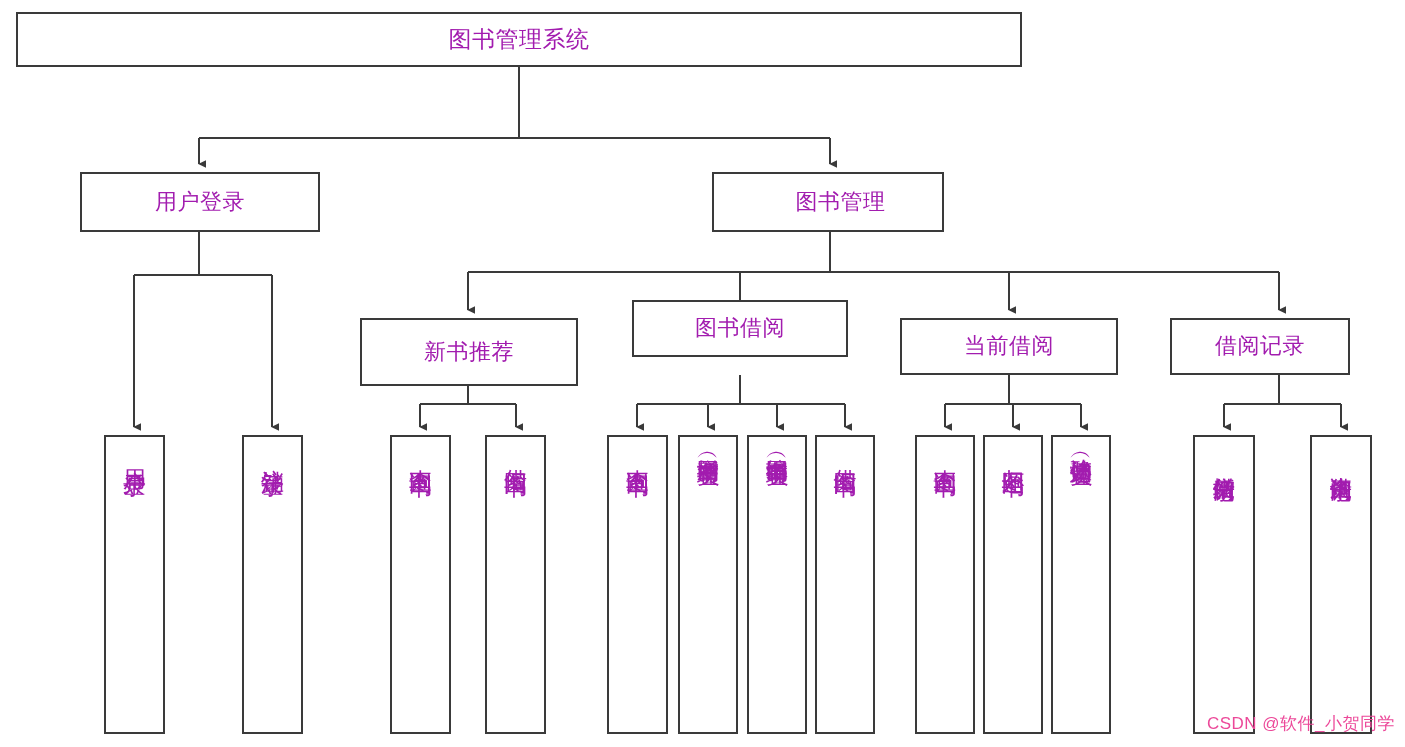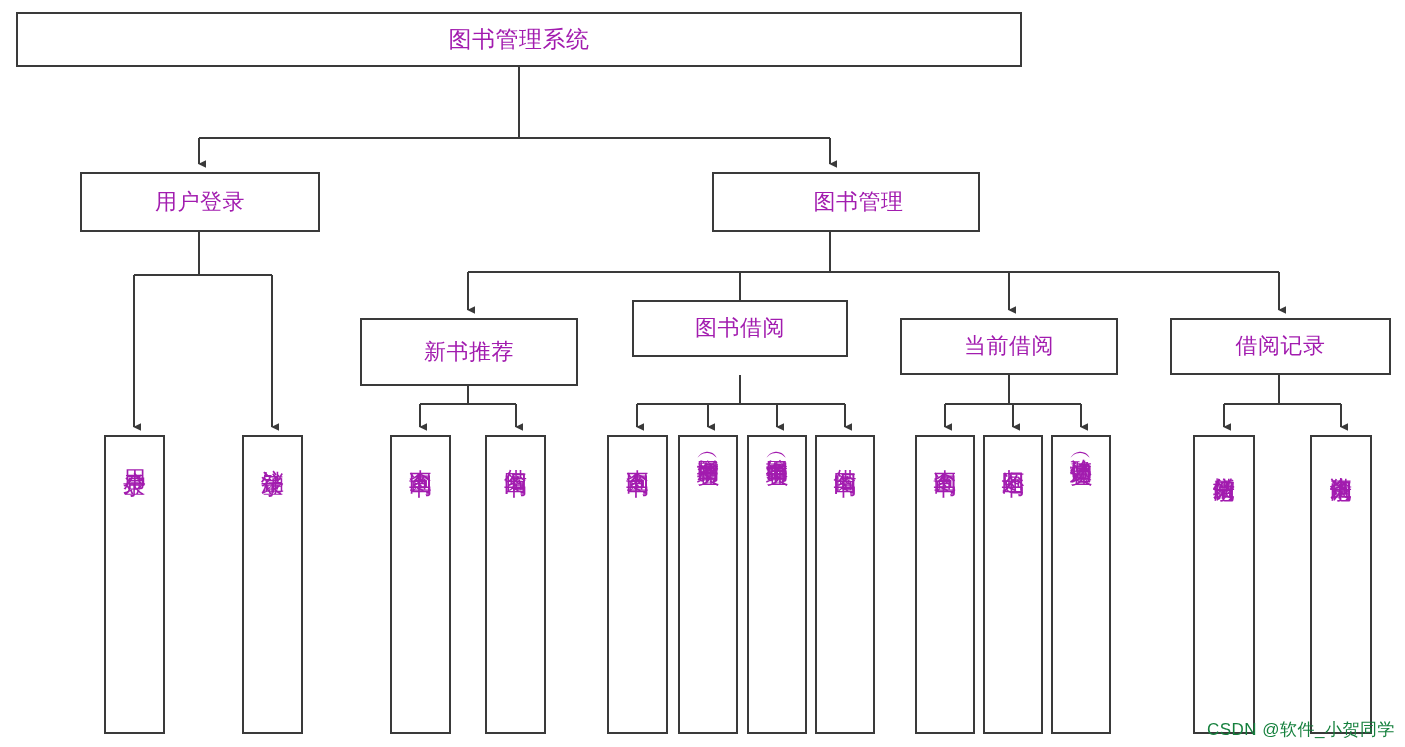--- a/index.html
+++ b/index.html
@@ -62,23 +62,23 @@
     letter-spacing: 2px;
     white-space: nowrap;
   }
   .node.vert.tall .node-label {
     font-size: 22px;
     letter-spacing: 1px;
   }
   .watermark {
     position: absolute;
     right: 10px;
-    bottom: 6px;
+    bottom: 12px;
     font-size: 17px;
-    color: #15803d;
+    color: #ec4899;
     white-space: nowrap;
     letter-spacing: 0.5px;
   }
 </style>
 </head>
 <body>
 
 <div id="diagram-root">
 
   <svg id="edges-layer" viewBox="0 0 1405 747" width="1405" height="747" xmlns="http://www.w3.org/2000/svg">
@@ -131,34 +131,34 @@
     </g>
   </svg>
 
   <div class="node root horiz" style="left:16px; top:12px; width:1006px; height:55px;">
     <span class="node-label">图书管理系统</span>
   </div>
 
   <div class="node horiz" style="left:80px; top:172px; width:240px; height:60px;">
     <span class="node-label">用户登录</span>
   </div>
-  <div class="node horiz" style="left:712px; top:172px; width:268px; height:60px;padding-left:25px;">
+  <div class="node horiz" style="left:712px; top:172px; width:232px; height:60px;padding-left:25px;">
     <span class="node-label">图书管理</span>
   </div>
 
   <div class="node horiz" style="left:360px; top:318px; width:218px; height:68px;">
     <span class="node-label">新书推荐</span>
   </div>
   <div class="node horiz" style="left:632px; top:300px; width:216px; height:57px;">
     <span class="node-label">图书借阅</span>
   </div>
   <div class="node horiz" style="left:900px; top:318px; width:218px; height:57px;">
     <span class="node-label">当前借阅</span>
   </div>
-  <div class="node horiz" style="left:1170px; top:318px; width:221px; height:57px;">
+  <div class="node horiz" style="left:1170px; top:318px; width:180px; height:57px;">
     <span class="node-label">借阅记录</span>
   </div>
 
   <div class="node vert" style="left:104px; top:435px; width:61px; height:299px;">
     <span class="node-label">用户登录</span>
   </div>
   <div class="node vert" style="left:242px; top:435px; width:61px; height:299px;">
     <span class="node-label">注销登录</span>
   </div>
   <div class="node vert" style="left:390px; top:435px; width:61px; height:299px;">

